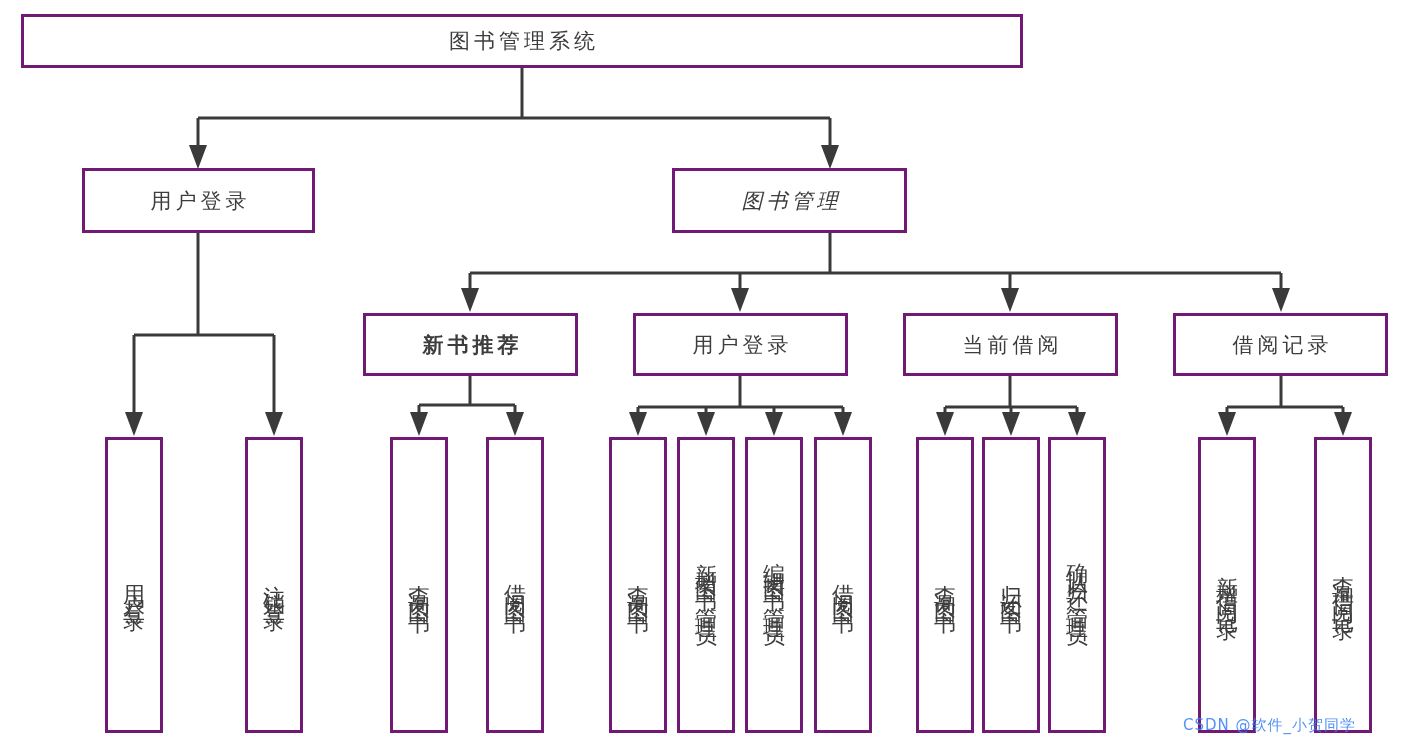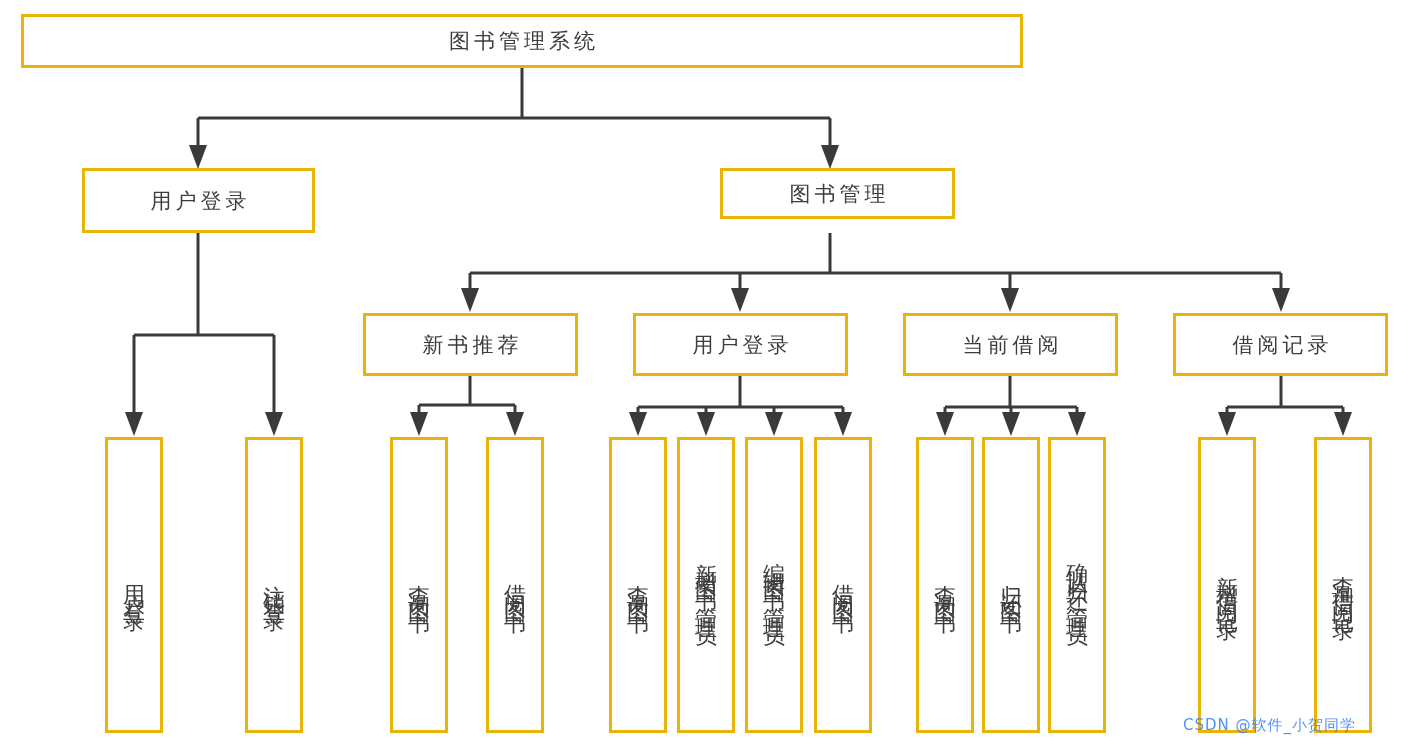--- a/index.html
+++ b/index.html
@@ -17,21 +17,21 @@
   }
   #connectors {
     position: absolute;
     left: 0;
     top: 0;
     pointer-events: none;
   }
   .box {
     position: absolute;
     box-sizing: border-box;
-    border: 3px solid #eab308;
+    border: 3px solid #701a75;
     background: #ffffff;
     display: flex;
     align-items: center;
     justify-content: center;
     color: #3d3d3d;
     z-index: 2;
   }
   .h-box span {
     font-size: 21px;
     letter-spacing: 4px;
@@ -40,23 +40,23 @@
   }
   .v-box span {
     writing-mode: vertical-rl;
     font-size: 22px;
     letter-spacing: 9px;
     line-height: 1;
     white-space: nowrap;
   }
   .root-box { left: 21px;  top: 14px;  width: 1002px; height: 54px; }
   .l2-a     { left: 82px;  top: 168px; width: 233px;  height: 65px; }
-  .l2-b     { left: 720px; top: 168px; width: 235px;  height: 51px; }
+  .l2-b     { left: 672px; top: 168px; width: 235px;  height: 65px; font-style: italic; }
   .l3       { top: 313px;  width: 215px; height: 63px; }
-  .l3-0 { left: 363px; }
+  .l3-0 { left: 363px; font-weight: bold; }
   .l3-1 { left: 633px; }
   .l3-2 { left: 903px; align-items: center; }
   .l3-3 { left: 1173px; }
   .leaf { top: 437px; width: 58px; height: 296px; }
   .lf-0  { left: 105px; }
   .lf-1  { left: 245px; }
   .lf-2  { left: 390px; }
   .lf-3  { left: 486px; }
   .lf-4  { left: 609px; }
   .lf-5  { left: 677px; }

